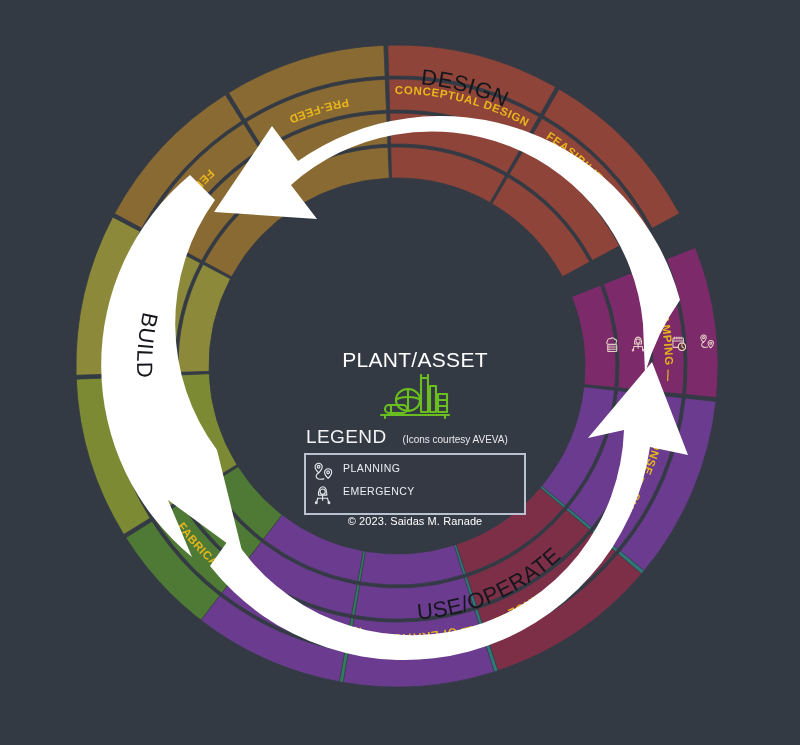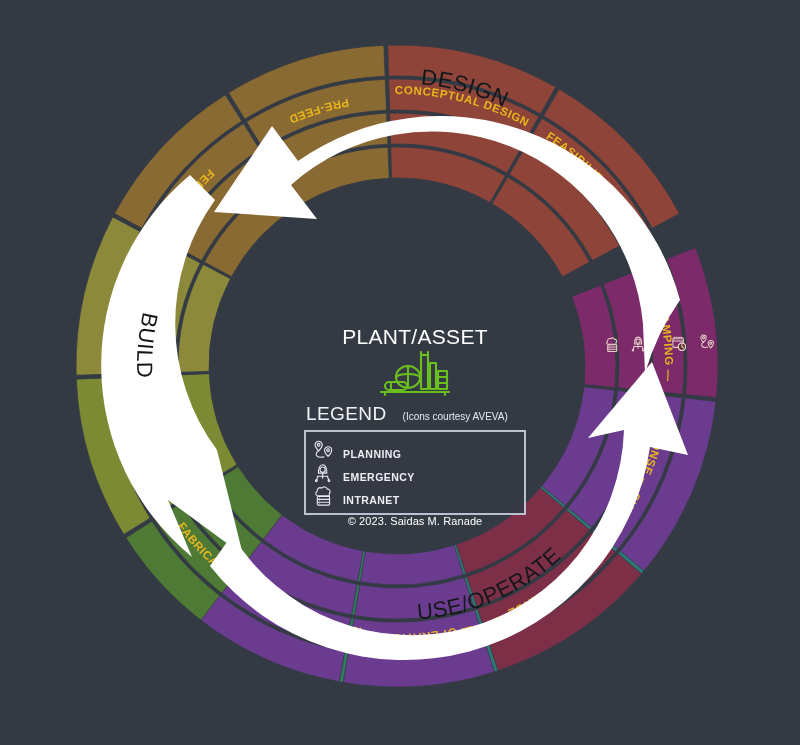--- a/index.html
+++ b/index.html
@@ -24,21 +24,21 @@
     font-family:"Liberation Sans", sans-serif;
     font-size:22px;
     font-weight:400;
     fill:#14161b;
     letter-spacing:0.5px;
   }
 
   
   .center-wrap{
     position:absolute;
-    left:300px; top:325px;
+    left:300px; top:348px;
     width:230px;
     text-align:center;
     color:#ffffff;
   }
   .plant-title{
     font-size:21px;
     letter-spacing:0.3px;
     color:#ffffff;
     margin:0 0 2px 0;
     font-weight:400;
@@ -57,23 +57,22 @@
     font-size:10px;color:#e8e8ee;
   }
   .legend-box{
     border:2px solid #b9c2d0;
     background:rgba(52,58,68,0.92);
     padding:7px 8px 7px 8px;
     margin:0 4px;
     text-align:left;
   }
   .legend-row{
-    display:flex;align-items:flex-end;gap:9px;
+    display:flex;align-items:flex-start;gap:9px;
     height:21px;
-    font-weight:bold;
   }
   .legend-row + .legend-row{ margin-top:2px; }
   .legend-txt{
     font-size:10.5px;letter-spacing:0.45px;color:#eceff4;
     white-space:nowrap;
   }
   .copyright{
     margin-top:0;font-size:11px;color:#ffffff;text-align:center;
     letter-spacing:0.1px;
   }
@@ -322,29 +321,17 @@
         <line x1="8.2" y1="9.9" x2="8.2" y2="14.6"></line>
         <line x1="3.6" y1="12.6" x2="12.8" y2="12.6"></line>
         <path d="M3.6,12.6 L2.5,16.2"></path>
         <path d="M12.8,12.6 L13.9,16.2"></path>
         <circle cx="2.2" cy="16.9" r="0.85"></circle>
         <circle cx="14.2" cy="16.9" r="0.85"></circle>
       </svg>
       <span class="legend-txt">EMERGENCY</span>
     </div>
 
-    <div class="legend-row">
-      <svg class="ic" width="20" height="20" viewBox="0 0 19 19" fill="none" stroke="#e7eaf0" stroke-width="1.05" stroke-linecap="round" stroke-linejoin="round">
-        <path d="M4,9.4 C1.3,9.4 0.8,6.6 3,5.3 C2.5,2.6 5.2,0.7 7.3,2.1 C8.6,0.1 12,0.7 12.6,3 C15,2.7 16.3,5.6 14.5,7.1 L14.5,9.4 Z"></path>
-        <rect x="3.2" y="10" width="11.6" height="8.2" rx="0.8"></rect>
-        <line x1="3.2" y1="12.7" x2="14.8" y2="12.7"></line>
-        <line x1="3.2" y1="15.5" x2="14.8" y2="15.5"></line>
-        <circle cx="5.3" cy="11.4" r="0.45" fill="#e7eaf0" stroke="none"></circle>
-        <circle cx="5.3" cy="14.1" r="0.45" fill="#e7eaf0" stroke="none"></circle>
-        <circle cx="5.3" cy="16.9" r="0.45" fill="#e7eaf0" stroke="none"></circle>
-      </svg>
-      <span class="legend-txt">INTRANET</span>
-    </div>
 
   </div>
 
   <div class="copyright">© 2023. Saidas M. Ranade</div>
 </div>
 
 </body></html>

